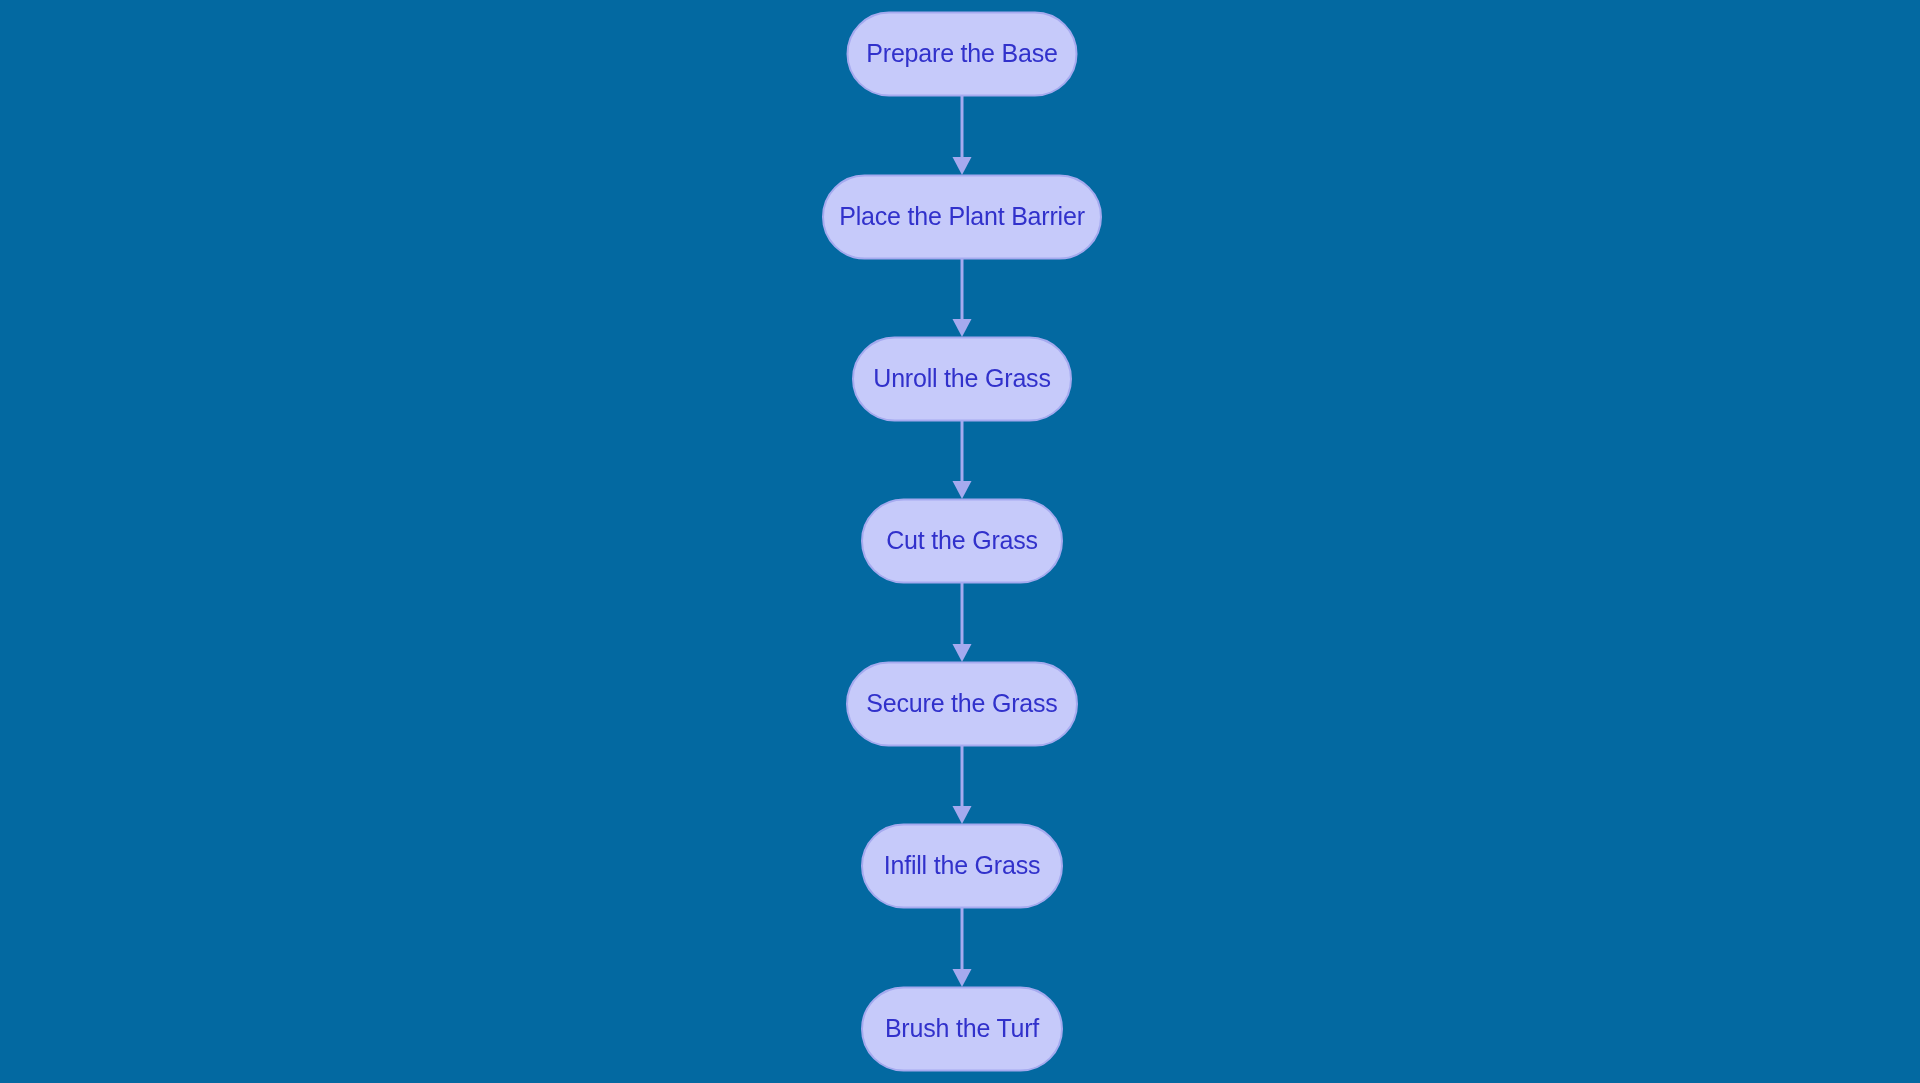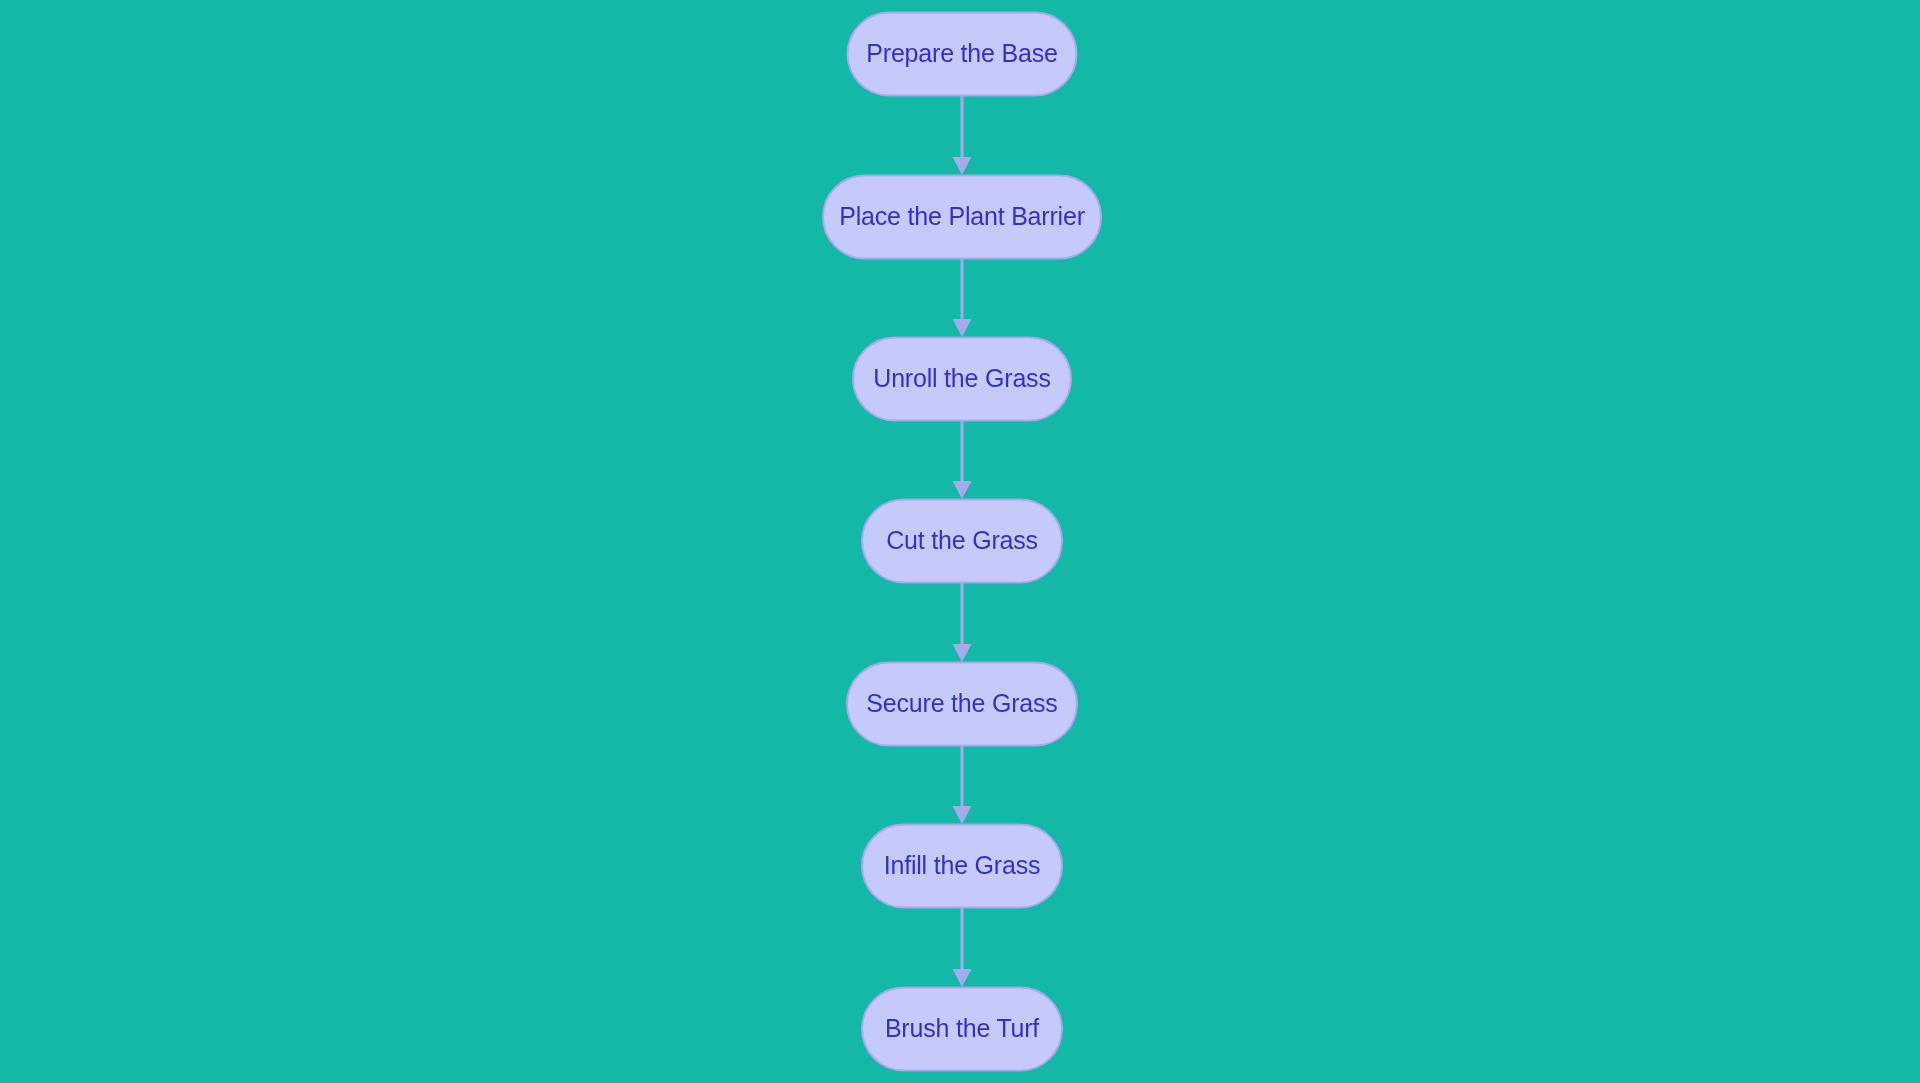--- a/index.html
+++ b/index.html
@@ -10,21 +10,21 @@
   body {
     width: 1920px;
     height: 1083px;
     overflow: hidden;
     font-family: "Liberation Sans", sans-serif;
   }
   #flowchart-canvas {
     position: relative;
     width: 1920px;
     height: 1083px;
-    background: #14b8a6;
+    background: #0369a1;
   }
   #flow-svg {
     position: absolute;
     top: 0;
     left: 0;
     width: 1920px;
     height: 1083px;
     display: block;
   }
   .node-shape {

